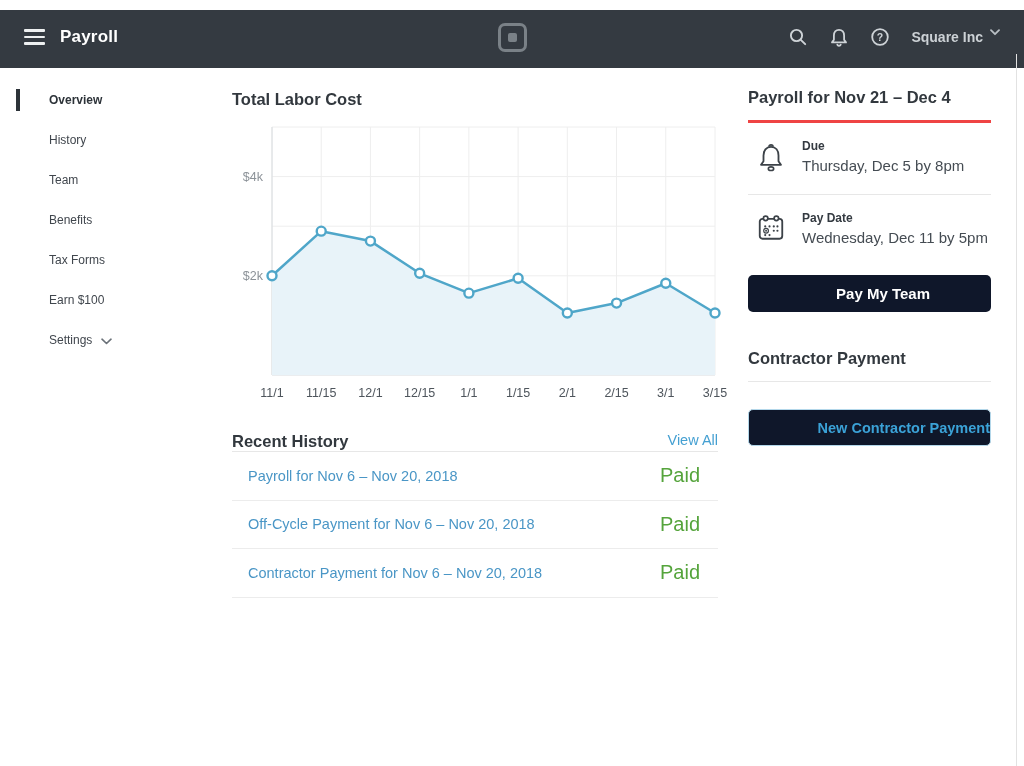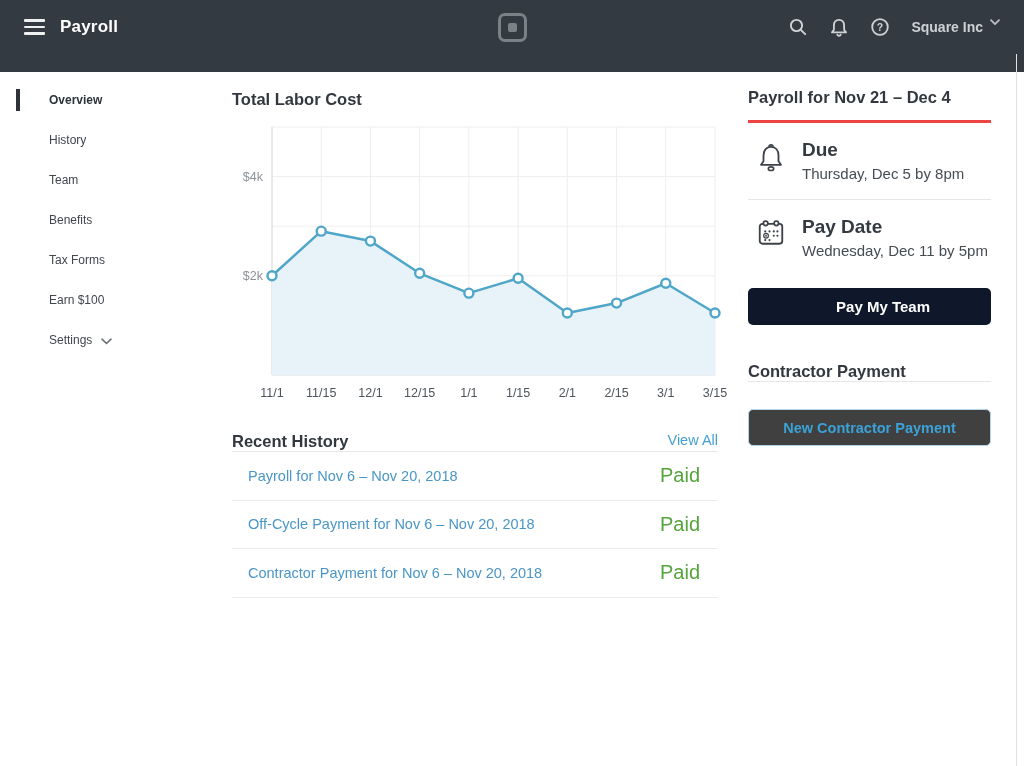--- a/index.html
+++ b/index.html
@@ -7,21 +7,21 @@
   body {
     font-family: "Liberation Sans", sans-serif;
     background:#ffffff;
     position:relative;
     overflow:hidden;
     color:#32383e;
   }
 
   
   .topbar {
-    position:absolute; left:0; top:0; width:1024px; height:72px;
+    position:absolute; left:0; top:10px; width:1024px; height:58px;
     background:#343a41;
     display:flex; align-items:center;
   }
   .tb-left { position:absolute; left:24px; top:0; height:54px; display:flex; align-items:center; gap:15px; }
   .hamburger { display:flex; flex-direction:column; gap:4px; cursor:pointer; padding:4px 0; }
   .hamburger span { width:21px; height:2.5px; background:#eef0f1; border-radius:1px; display:block; }
   .app-title { color:#ffffff; font-size:17px; font-weight:bold; letter-spacing:.2px; }
 
   .tb-center { position:absolute; left:0; right:0; top:0; height:54px; display:flex; align-items:center; justify-content:center; pointer-events:none; }
   .logo-outer { width:29px; height:29px; border:3px solid #7a8187; border-radius:7px; display:flex; align-items:center; justify-content:center; }
@@ -60,30 +60,30 @@
   }
   .history-link { font-size:14.5px; color:#4a96c6; cursor:pointer; }
   .paid-badge { font-size:20px; color:#55a43c; }
 
   
   .rpanel { position:absolute; left:748px; top:88px; width:243px; }
   .rpanel-title { font-size:16.5px; font-weight:bold; color:#32383e; padding-bottom:13px; border-bottom:3px solid #ef4444; }
   .info-row { display:flex; padding:16px 0 15px 0; border-bottom:1px solid #e7e7e7; }
   .info-row.last { border-bottom:none; }
   .info-icon { width:54px; padding-left:8px; padding-top:2px; flex:none; }
-  .info-label { font-size:19px; font-weight:bold; color:#343a41; margin-bottom:3px; }
+  .info-label { font-size:12px; font-weight:bold; color:#343a41; margin-bottom:3px; }
   .info-value { font-size:15px; color:#454c53; line-height:20px; }
   .primary-btn {
     margin-top:12px; width:100%; height:37px; background:#0f172a; border:none; border-radius:5px;
     color:#ffffff; font-size:15px; font-weight:bold; font-family:"Liberation Sans", sans-serif; cursor:pointer;padding-left:27px;
   }
-  .contractor-title { margin-top:37px; font-size:16.5px; font-weight:bold; color:#32383e; border-bottom:1px solid #e7e7e7; }
+  .contractor-title { margin-top:37px; font-size:16.5px; font-weight:bold; color:#32383e; padding-bottom:13px; border-bottom:1px solid #e7e7e7; }
   .outline-btn {
-    margin-top:27px; width:100%; height:37px; background:#404040; border:1px solid #b3d7ea; border-radius:5px;
-    color:#3ba2d7; font-size:14.5px; font-weight:bold; font-family:"Liberation Sans", sans-serif; cursor:pointer;
+    margin-top:27px; width:100%; height:37px; background:#0f172a; border:1px solid #b3d7ea; border-radius:5px;
+    color:#3ba2d7; font-size:14.5px; font-weight:bold; font-family:"Liberation Sans", sans-serif; cursor:pointer;text-align:right;
   }
 
   .edge-line { position:absolute; left:1016px; top:54px; width:1px; height:712px; background:#e2e2e2; }
 </style>
 </head>
 <body>
 
 <div class="topbar">
   <div class="tb-left">
     <div class="hamburger">

